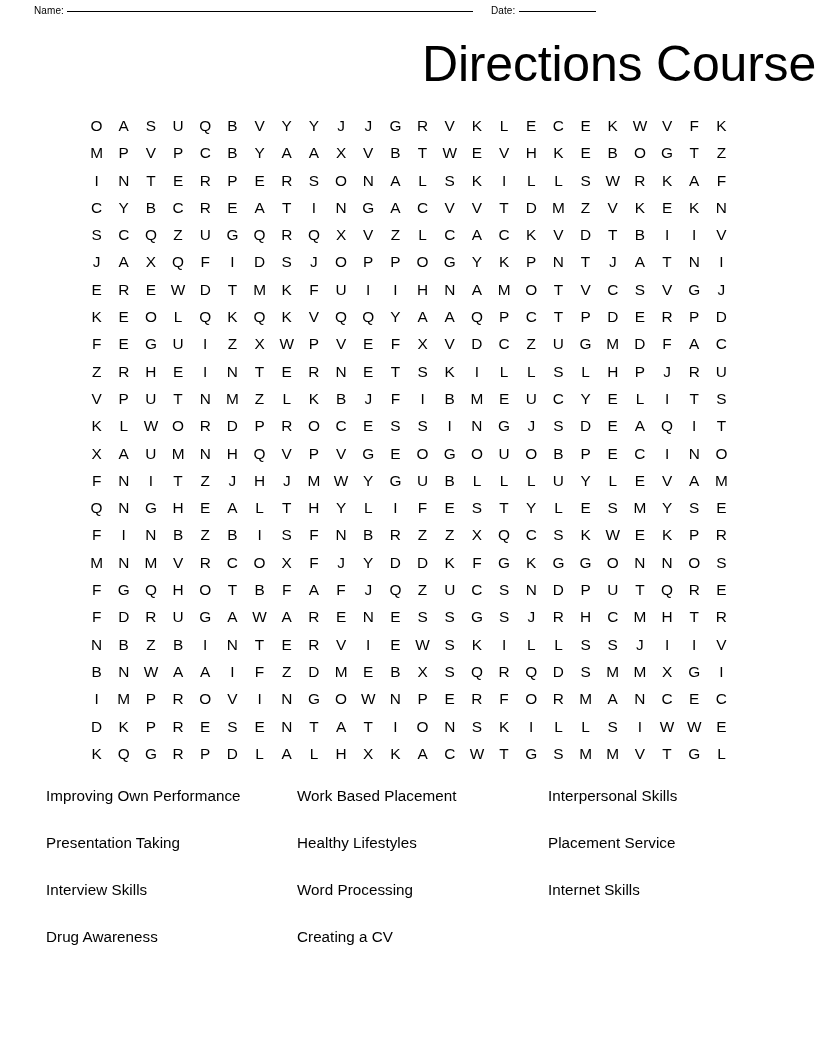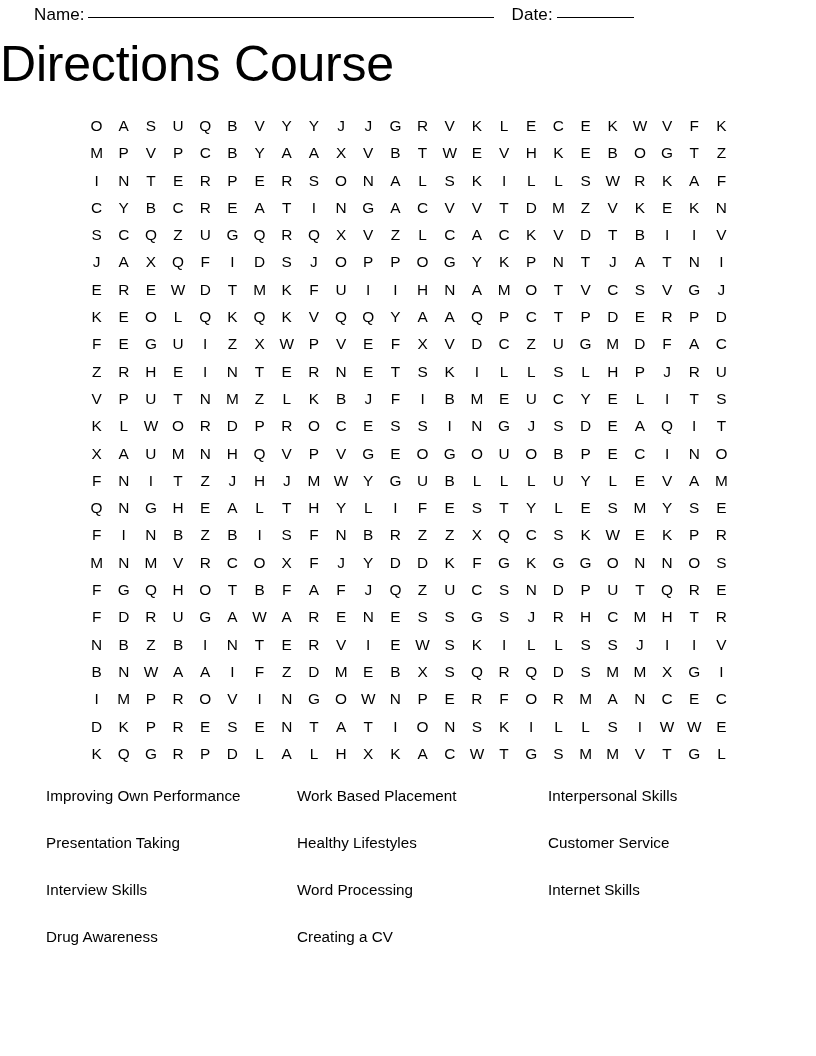--- a/index.html
+++ b/index.html
@@ -32,41 +32,41 @@
     width: 816px;
     height: 28px;
     display: flex;
     align-items: baseline;
     padding: 5px 38px 0 34px;
     box-sizing: border-box;
     font-size: 15.5px;
     white-space: nowrap;
   }
   .field-label {
-    font-size: 17px;
+    font-size: 10px;
     letter-spacing: 0.1px;
   }
   .rule {
     display: inline-block;
     border-bottom: 1px solid #000;
     height: 0;
     position: relative;
     top: -2px;
   }
   .rule-name { width: 406px; margin-left: 3px; }
   .rule-date { width: 77px; margin-left: 4px; }
   .header-gap { width: 18px; display: inline-block; }
 
   
   .title {
     position: absolute;
     top: 36px;
     left: 0;
     width: 816px;
-    text-align: left;
+    text-align: right;
     font-size: 50px;
     font-weight: 400;
     letter-spacing: -0.2px;
     line-height: 1.12;
   }
 
   
   .grid {
     position: absolute;
     top: 112px;
@@ -697,21 +697,21 @@
       <div class="grid-cell">G</div>
       <div class="grid-cell">L</div>
     </div>
 
   <div class="wordlist" id="wordlist">
       <div class="word-item">Improving Own Performance</div>
       <div class="word-item">Work Based Placement</div>
       <div class="word-item">Interpersonal Skills</div>
       <div class="word-item">Presentation Taking</div>
       <div class="word-item">Healthy Lifestyles</div>
-      <div class="word-item">Customer Service</div>
+      <div class="word-item">Placement Service</div>
       <div class="word-item">Interview Skills</div>
       <div class="word-item">Word Processing</div>
       <div class="word-item">Internet Skills</div>
       <div class="word-item">Drug Awareness</div>
       <div class="word-item">Creating a CV</div>
       <div class="word-item empty"></div>
       <div class="word-item empty"></div>
     </div>
 
 </div>

